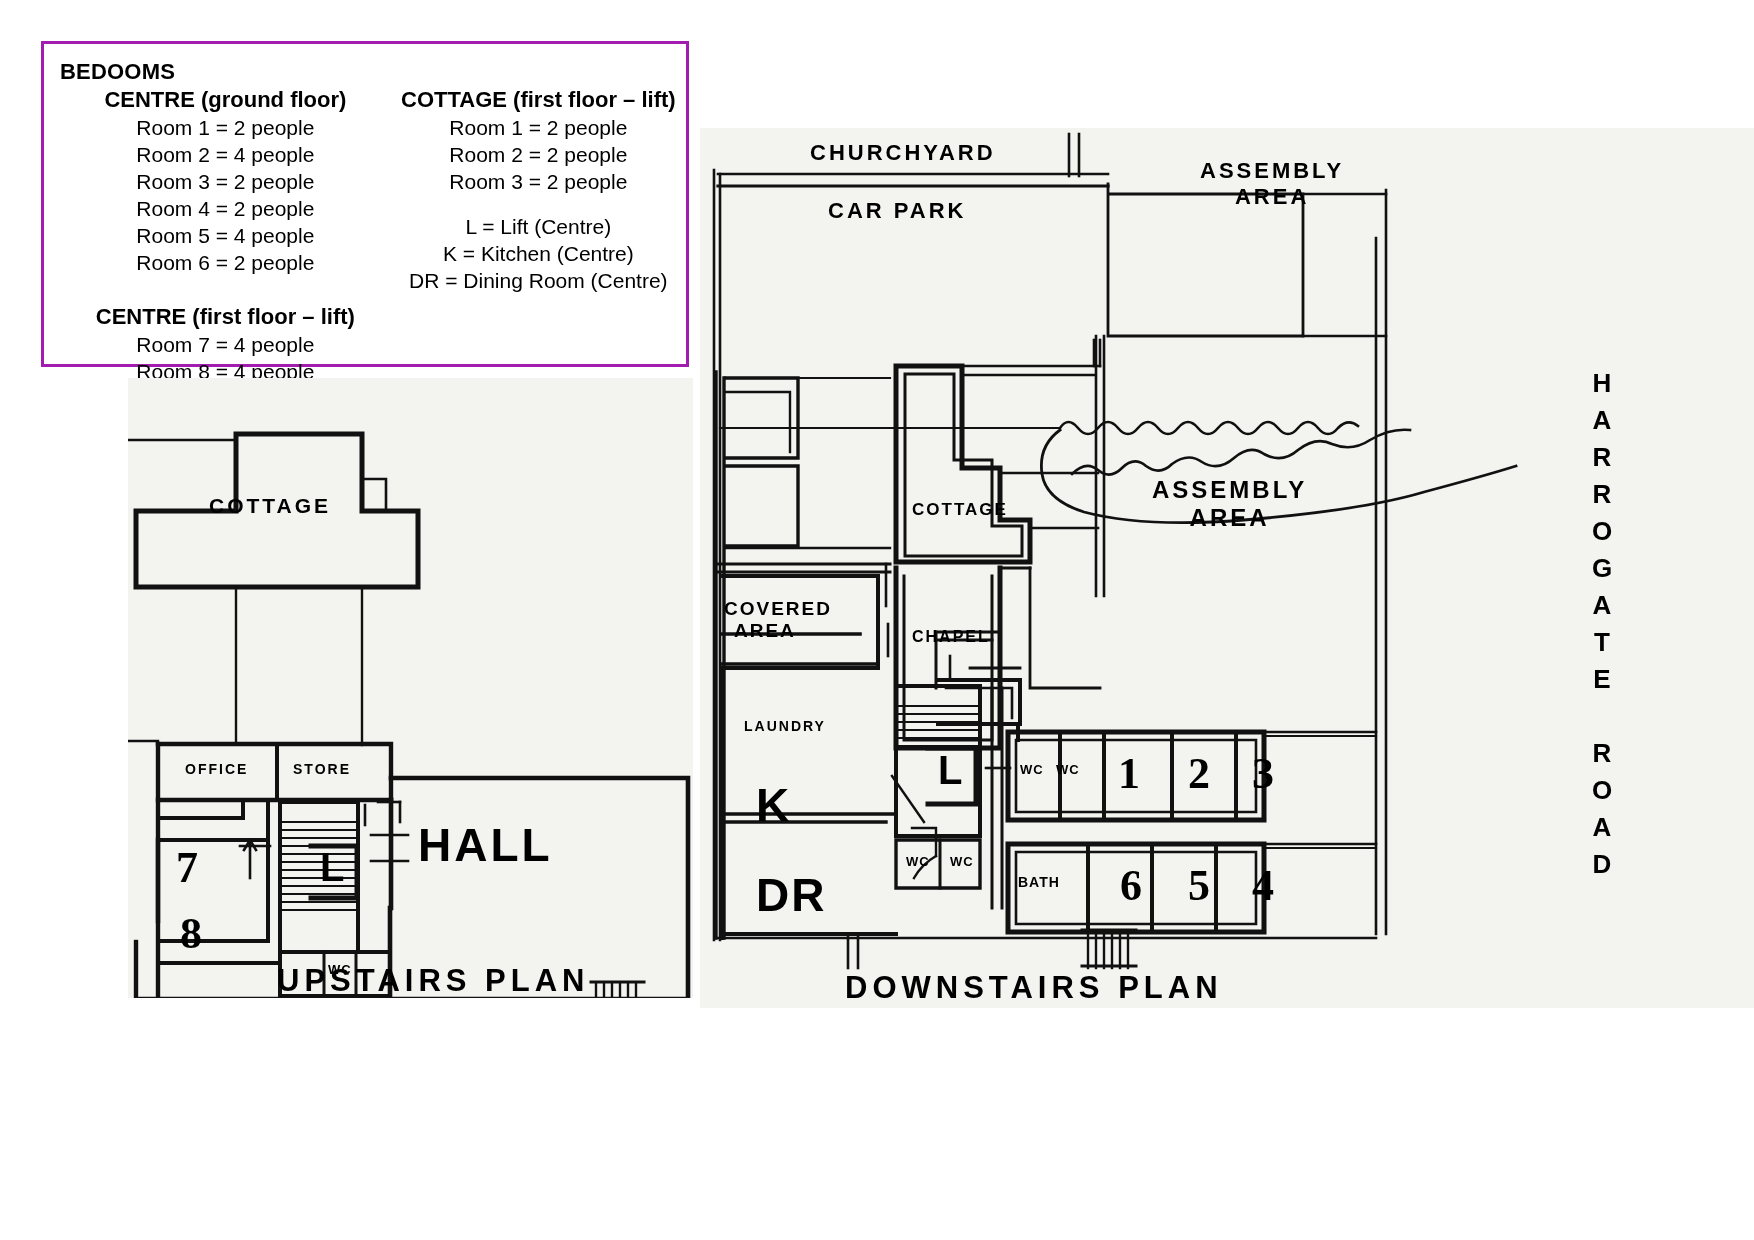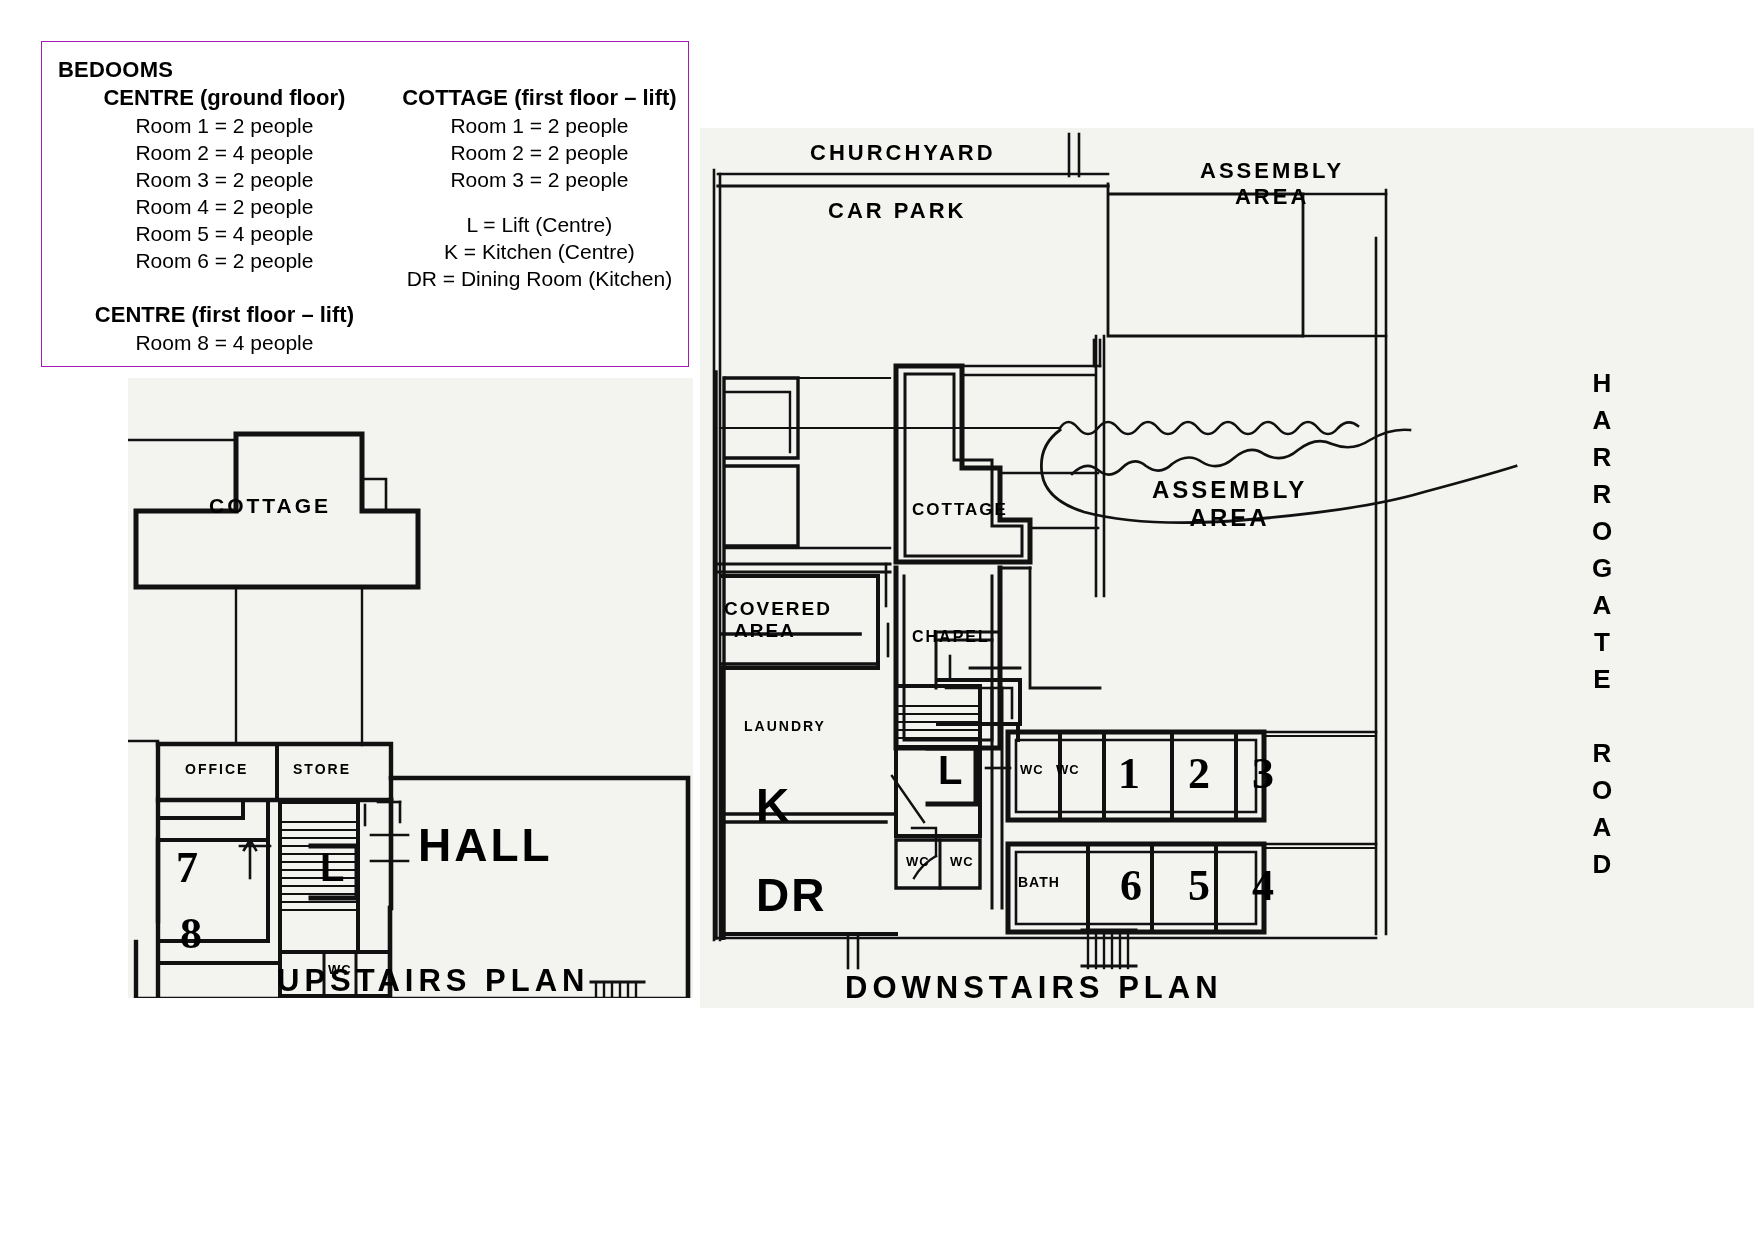--- a/index.html
+++ b/index.html
@@ -2,21 +2,21 @@
 <html><head>
 <meta charset="utf-8">
 <style>
   html,body{margin:0;padding:0;background:#ffffff;}
   body{width:1754px;height:1240px;position:relative;overflow:hidden;
        font-family:"Liberation Sans",sans-serif;color:#000;}
 
   
   #legend{
     position:absolute;left:41px;top:41px;width:648px;height:326px;
-    border:1px solid #a21caf;background:#fff;box-sizing:border-box;
+    border:3px solid #a21caf;background:#fff;box-sizing:border-box;
     padding:14px 0 0 16px;
   }
   #legend .cols{display:flex;text-align:center;}
   #legend .col{width:336px;}
   #legend .col.right{width:300px;}
   .lg-title{font-size:22px;font-weight:bold;line-height:28px;letter-spacing:.2px;}
   .lg-head{font-size:22px;font-weight:bold;line-height:28px;}
   .lg-row{font-size:21px;line-height:27px;white-space:nowrap;}
   .lg-gap{height:27px;}
   .lg-gap-sm{height:18px;}
@@ -51,31 +51,32 @@
     <div class="col">
       <div class="lg-head">CENTRE (ground floor)</div>
       <div class="lg-row">Room 1 = 2 people</div>
       <div class="lg-row">Room 2 = 4 people</div>
       <div class="lg-row">Room 3 = 2 people</div>
       <div class="lg-row">Room 4 = 2 people</div>
       <div class="lg-row">Room 5 = 4 people</div>
       <div class="lg-row">Room 6 = 2 people</div>
       <div class="lg-gap"></div>
       <div class="lg-head">CENTRE (first floor – lift)</div>
+      <div class="lg-row">Room 7 = 4 people</div>
       <div class="lg-row">Room 8 = 4 people</div>
     </div>
     <div class="col right">
       <div class="lg-head">COTTAGE (first floor – lift)</div>
       <div class="lg-row">Room 1 = 2 people</div>
       <div class="lg-row">Room 2 = 2 people</div>
       <div class="lg-row">Room 3 = 2 people</div>
       <div class="lg-gap-sm"></div>
       <div class="lg-row">L = Lift (Centre)</div>
       <div class="lg-row">K = Kitchen (Centre)</div>
-      <div class="lg-row">DR = Dining Room (Kitchen)</div>
+      <div class="lg-row">DR = Dining Room (Centre)</div>
     </div>
   </div>
 </div>
 
 <div id="upstairs" class="plan">
   <svg width="565" height="620" viewBox="0 0 565 620">
     <g fill="none" stroke="#111" stroke-linecap="square">
 
       <path d="M0 62 L108 62" stroke-width="2.4"></path>
 

